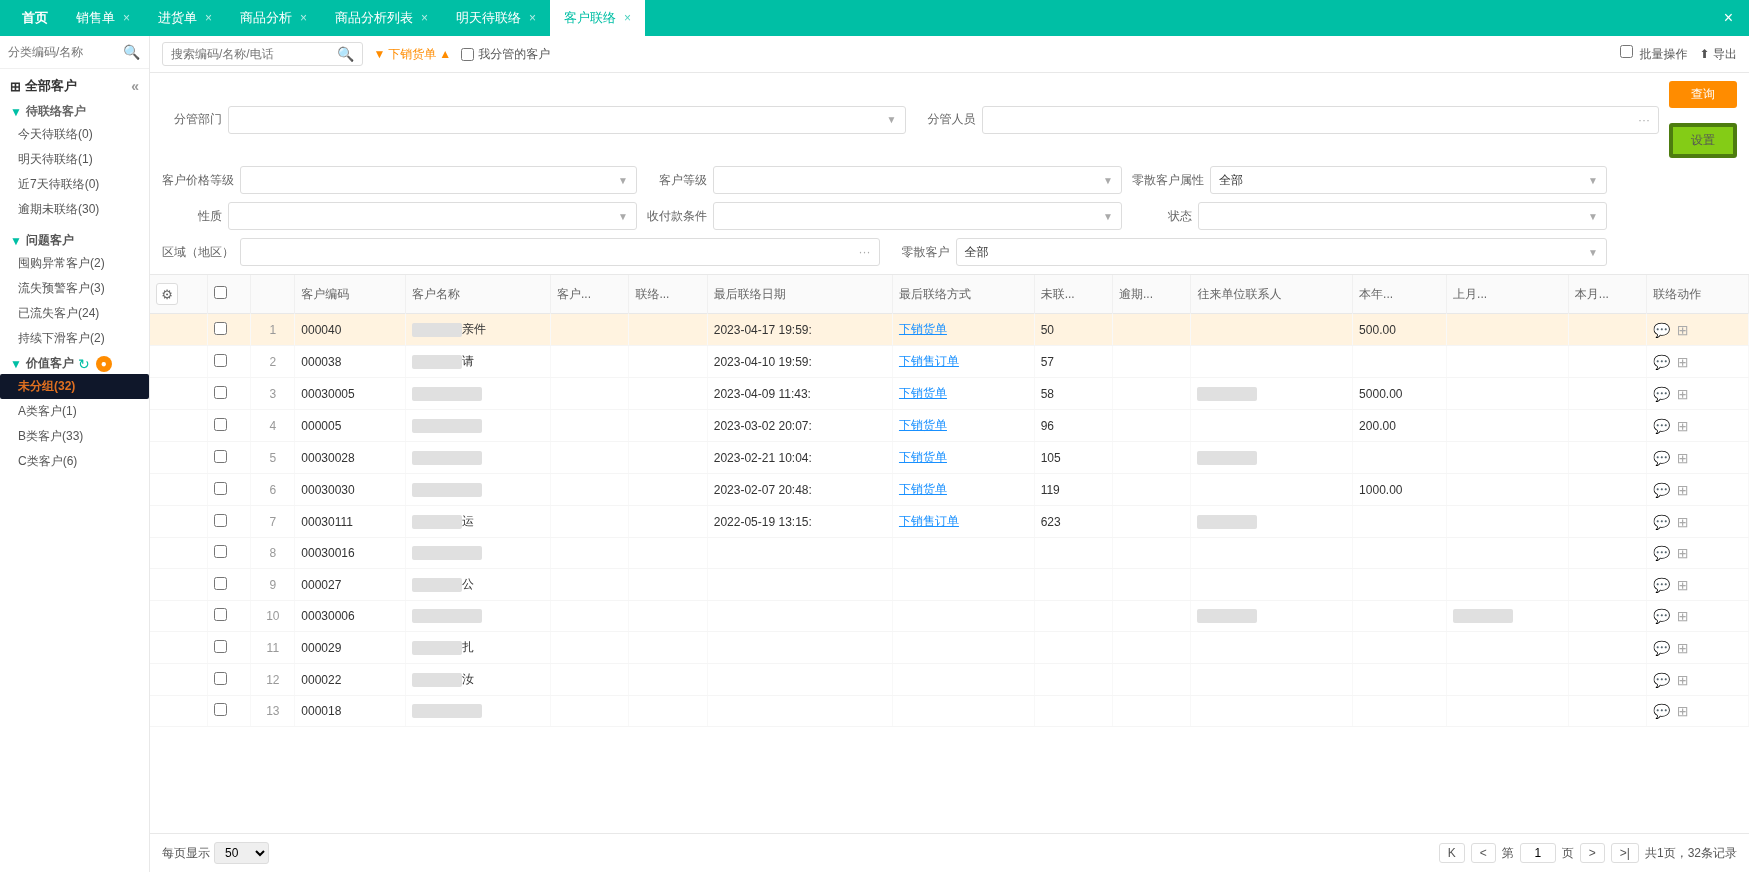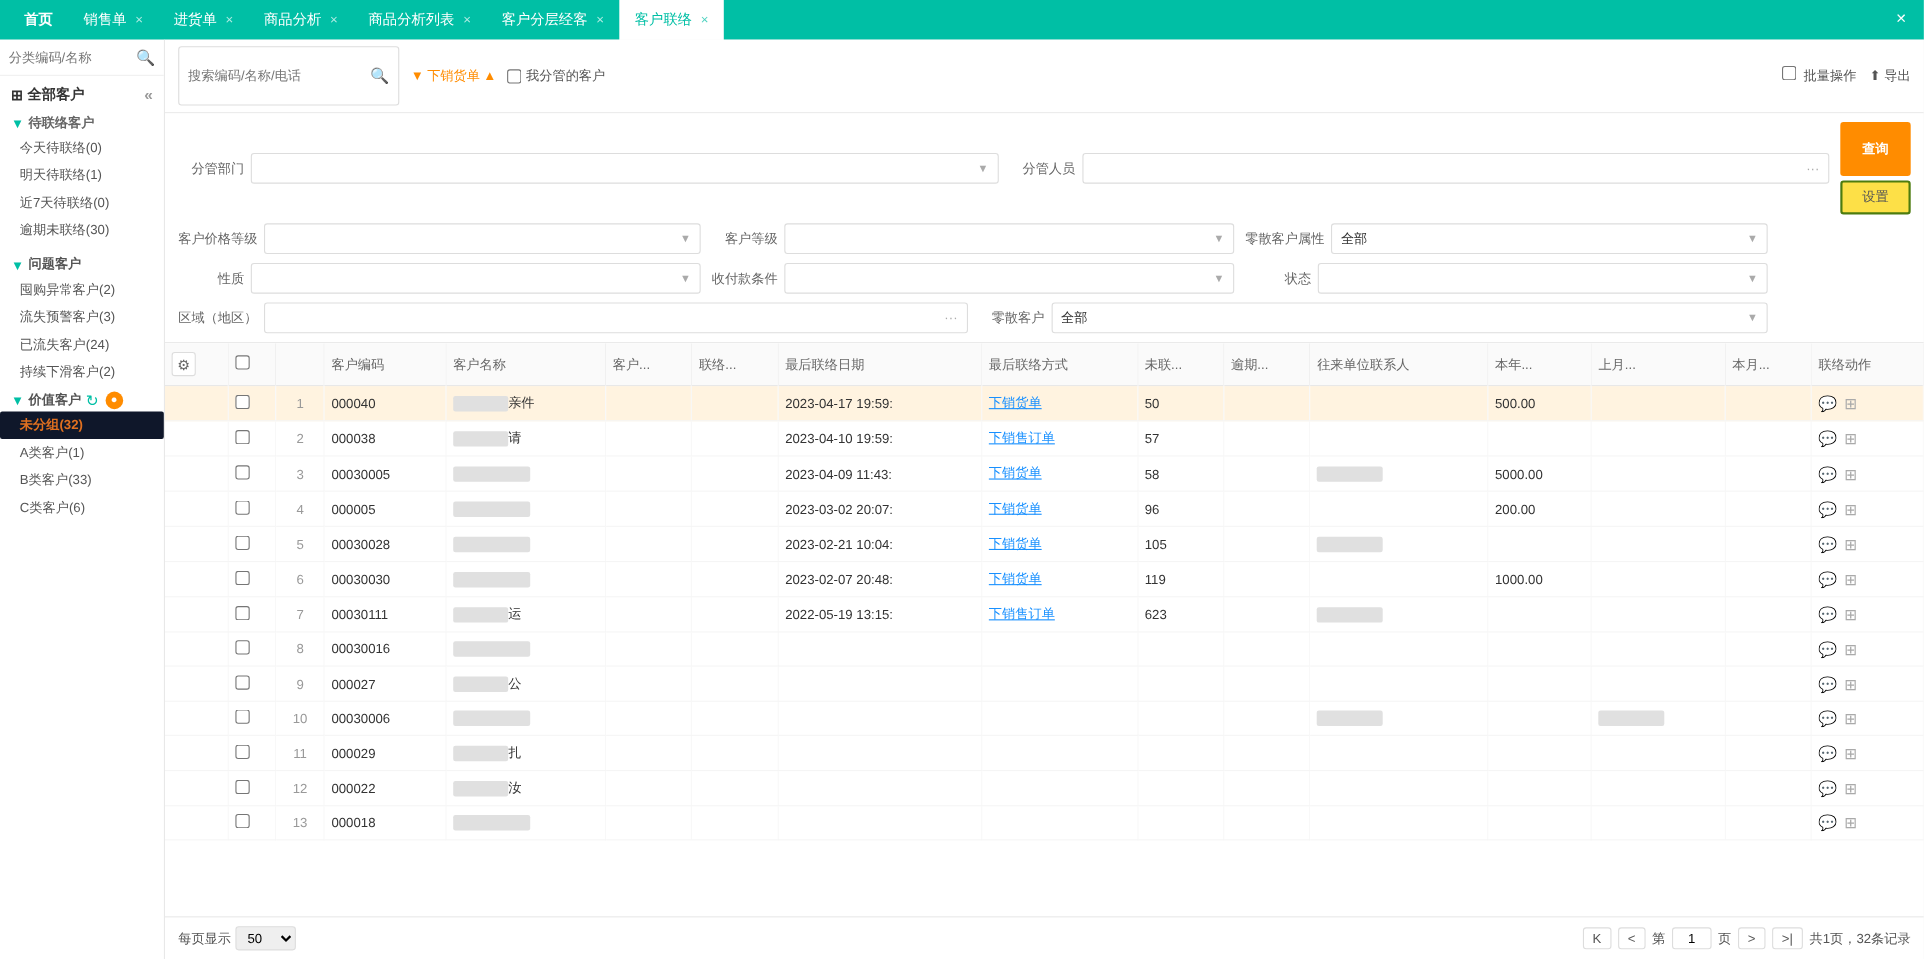--- a/index.html
+++ b/index.html
@@ -135,21 +135,21 @@
       background: #fff;
       padding: 6px 12px;
       border-bottom: 1px solid #e8e8e8;
       gap: 10px;
     }
     .filter-search-box {
       display: flex;
       align-items: center;
       border: 1px solid #ddd;
       border-radius: 3px;
-      padding: 18px 8px;
+      padding: 3px 8px;
       gap: 6px;
       background: #fff;
     }
     .filter-search-box input {
       border: none;
       outline: none;
       font-size: 12px;
       color: #999;
       width: 130px;
     }
@@ -237,33 +237,33 @@
       display: flex;
       flex-direction: column;
       gap: 4px;
       margin-left: auto;
     }
     .btn-search {
       background: #ff8c00;
       color: #fff;
       border: none;
       border-radius: 3px;
-      padding: 16px 18px;
-      cursor: pointer;
-      font-size: 12px;
-      font-weight: bold;
+      padding: 5px 18px;
+      cursor: pointer;
+      font-size: 12px;
     }
     .btn-reset {
-      background: #fde047;
+      background: #84cc16;
       color: #555;
-      border: 2px solid #4d7c0f;
+      border: 4px solid #4d7c0f;
       border-radius: 3px;
       padding: 5px 18px;
       cursor: pointer;
       font-size: 12px;
+      margin-top: 11px;
     }
 
     
     .table-area {
       flex: 1;
       overflow: auto;
       background: #fff;
     }
     table {
       width: 100%;
@@ -416,21 +416,21 @@
   </div>
   <div class="nav-item">
     <span>商品分析</span>
     <span class="close-x">×</span>
   </div>
   <div class="nav-item">
     <span>商品分析列表</span>
     <span class="close-x">×</span>
   </div>
   <div class="nav-item">
-    <span>客户分层经客</span>
+    <span>明天待联络</span>
     <span class="close-x">×</span>
   </div>
   <div class="nav-item active">
     <span>客户联络</span>
     <span class="close-x">×</span>
   </div>
   <div class="top-nav-right">×</div>
 </div>
 
 <div class="main-layout">

